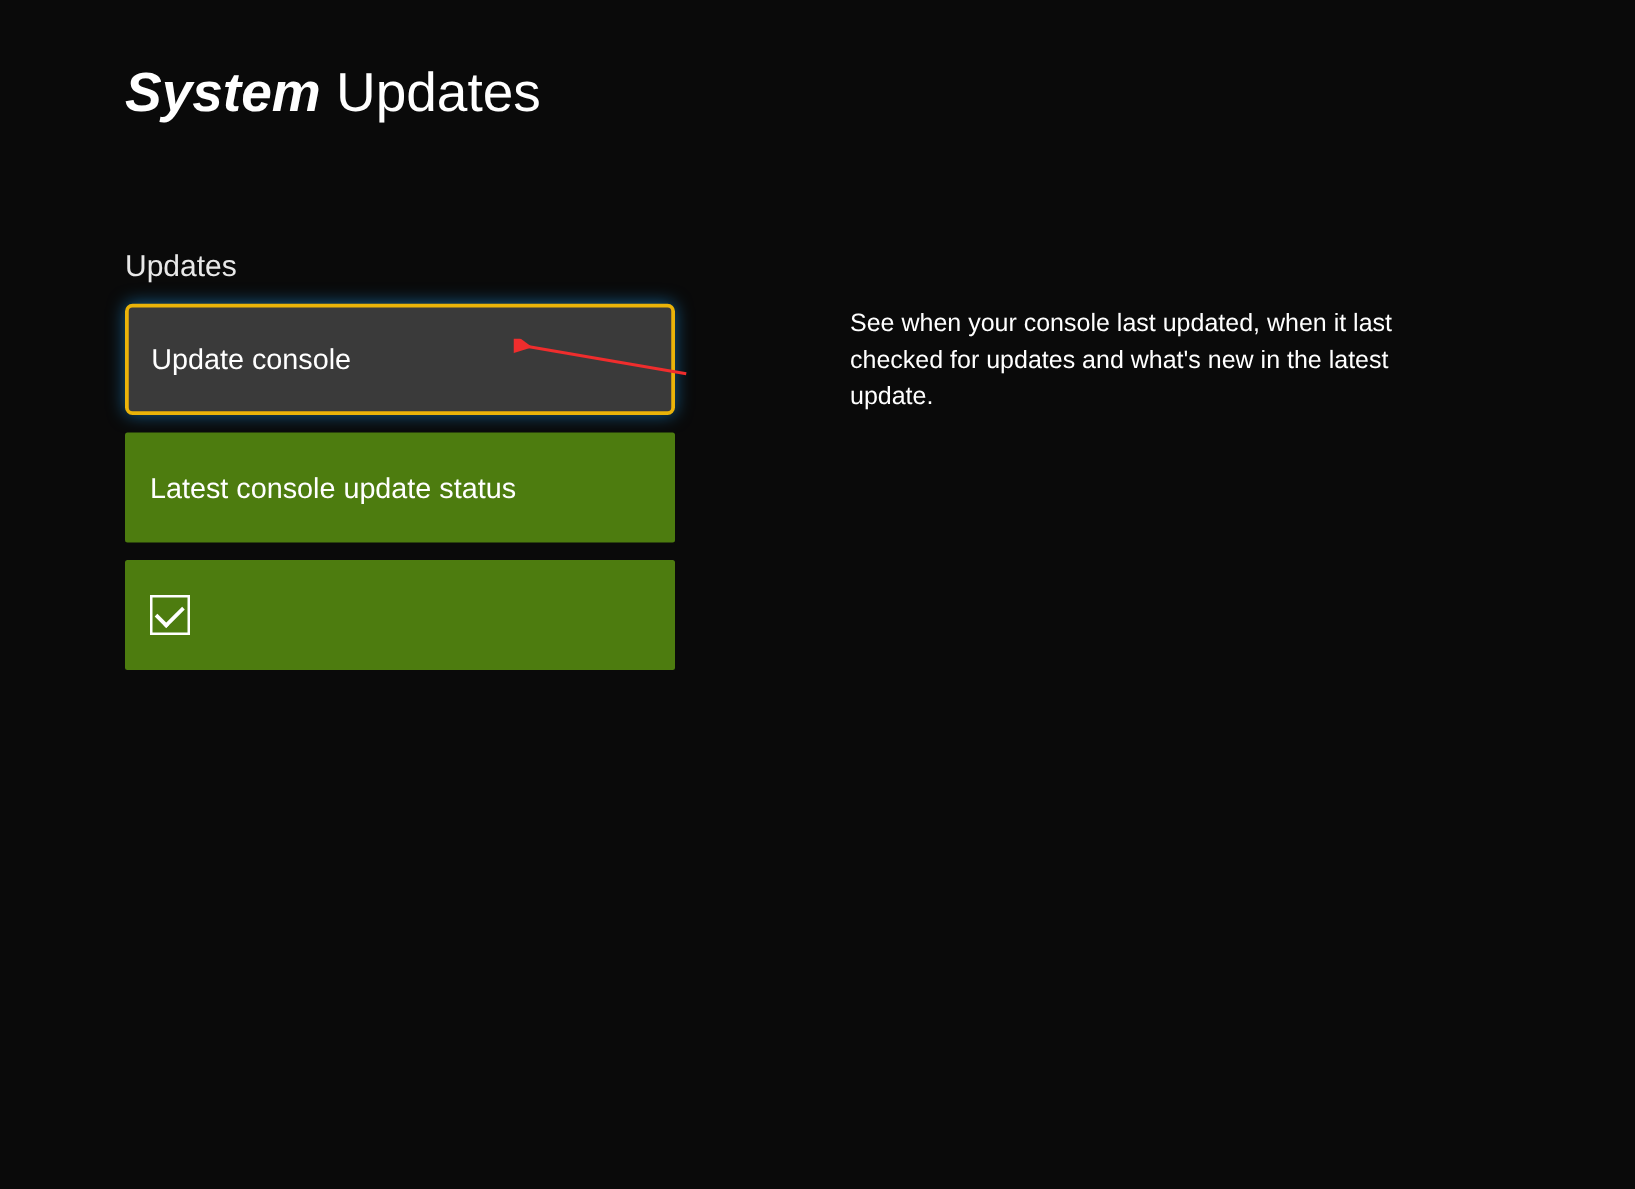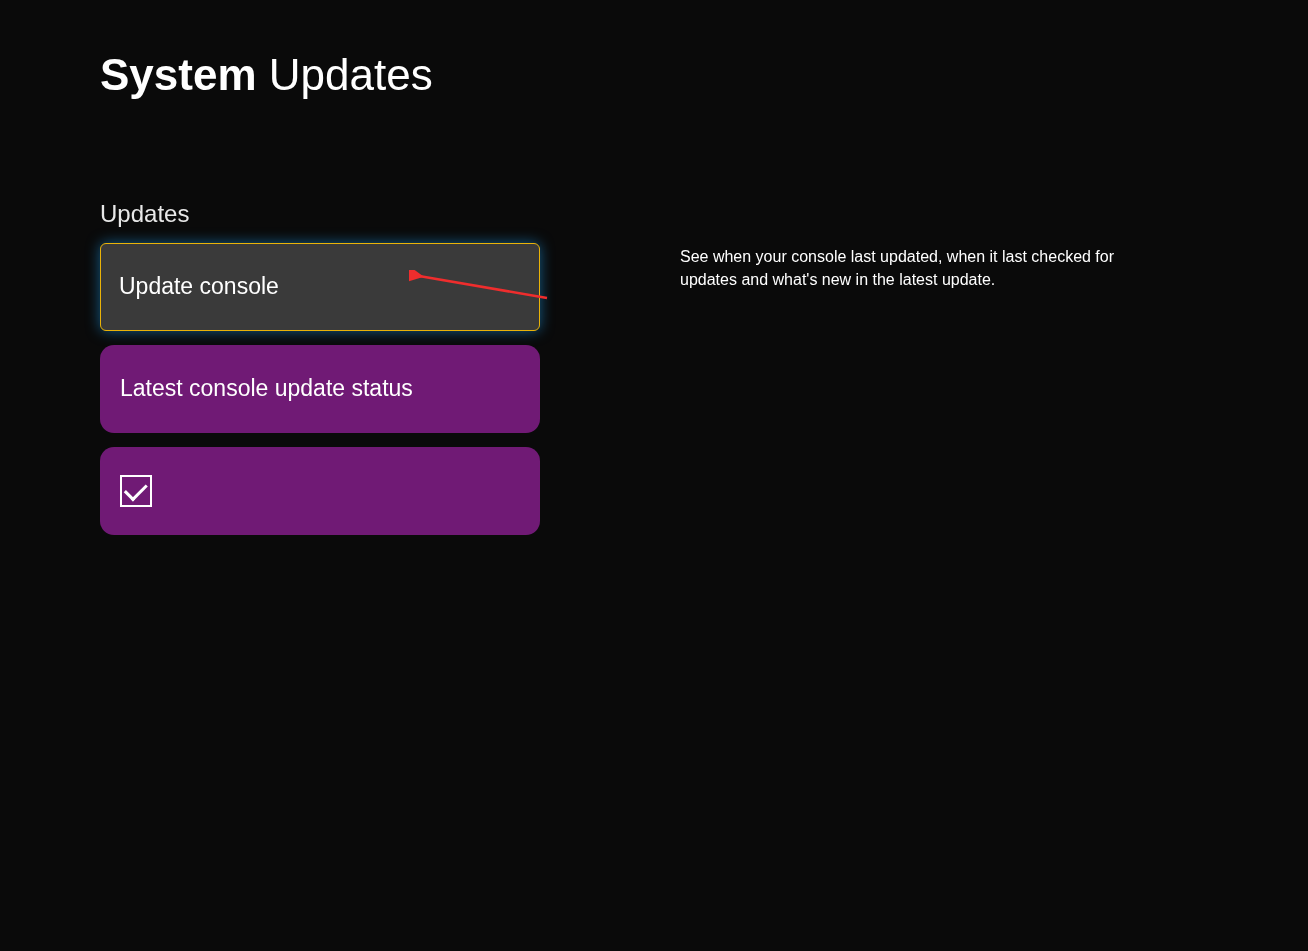--- a/index.html
+++ b/index.html
@@ -18,57 +18,58 @@
     .container {
       padding: 50px 100px;
     }
     .page-title {
       font-size: 44px;
       font-weight: 300;
       margin-bottom: 100px;
     }
     .page-title .bold {
       font-weight: 700;
+      font-style: italic;
     }
     .content {
       display: flex;
       gap: 140px;
     }
     .left-panel {
       width: 440px;
     }
     .section-label {
       font-size: 24px;
       font-weight: 400;
       margin-bottom: 15px;
       color: #e8e8e8;
     }
     .button-list {
       display: flex;
       flex-direction: column;
       gap: 14px;
     }
     .menu-button {
-      background: #701a75;
+      background: #4d7c0f;
       border: none;
       color: #ffffff;
       font-size: 23px;
       text-align: left;
       padding: 23px 20px;
       font-family: inherit;
-      border-radius: 14px;
+      border-radius: 2px;
       display: flex;
       justify-content: space-between;
       align-items: center;
       min-height: 88px;
       position: relative;
     }
     .menu-button.selected {
       background: #3a3a3a;
-      border: 1px solid #eab308;
+      border: 3px solid #eab308;
       border-radius: 6px;
       box-shadow: 0 0 14px rgba(30, 159, 239, 0.55);
       padding: 26px 18px;
     }
     .menu-button .label-text {
       max-width: 320px;
       line-height: 1.35;
     }
     .checkbox {
       width: 32px;
@@ -85,21 +86,21 @@
       height: 10px;
       border-left: 3px solid #ffffff;
       border-bottom: 3px solid #ffffff;
       transform: rotate(-45deg) translate(1px, -2px);
     }
     .right-panel {
       flex: 1;
       padding-top: 45px;
     }
     .description {
-      font-size: 16px;
+      font-size: 20px;
       line-height: 1.45;
       color: #ffffff;
       max-width: 460px;
     }
     .arrow-annotation {
       position: absolute;
       left: 308px;
       top: 50%;
       transform: translateY(-50%);
       pointer-events: none;

